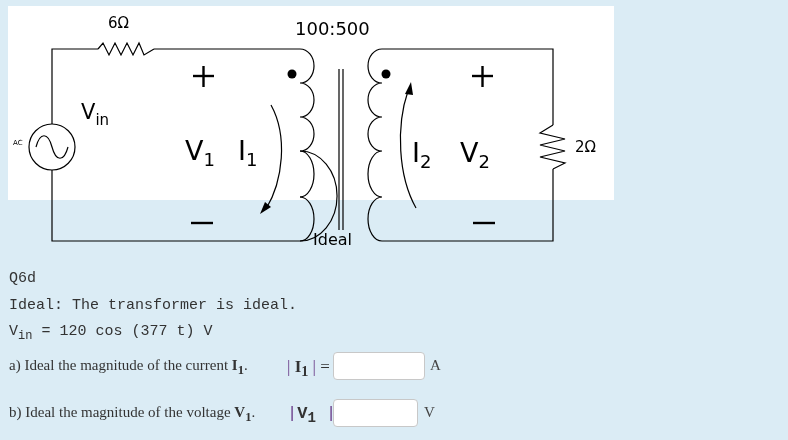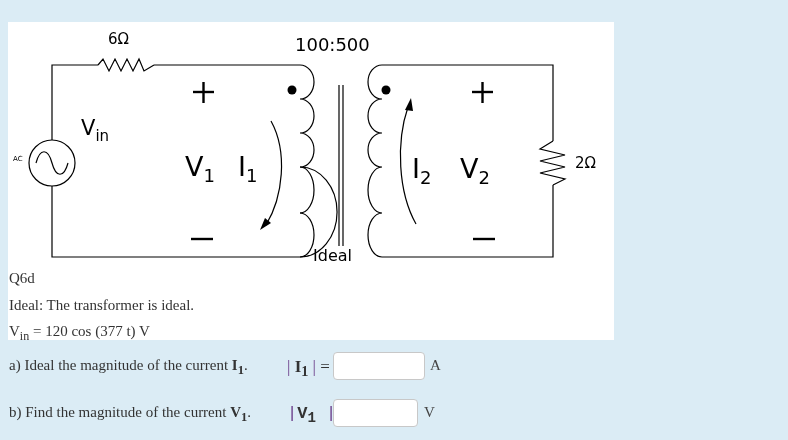--- a/index.html
+++ b/index.html
@@ -11,41 +11,41 @@
       height: 440px;
       background: #dbecf5;
       position: relative;
       overflow: hidden;
       font-family: "Liberation Serif", serif;
       color: #222;
     }
     .figure {
       position: absolute;
       left: 8px;
-      top: 22px;
+      top: 6px;
       width: 606px;
-      height: 318px;
+      height: 194px;
       background: #ffffff;
     }
     .figure svg {
       position: absolute;
       left: 0;
       top: 0;
     }
     .ctext {
       font-family: "DejaVu Sans", sans-serif;
       fill: #000;
     }
     .qtext {
       position: absolute;
       left: 9px;
       font-size: 15px;
       color: #333;
       white-space: nowrap;
-      font-family: Liberation Serif, serif;
+      font-family: Liberation Mono, monospace;
     }
     .qtext sub { font-size: 12px; }
     .bold { font-weight: bold; }
     .row {
       position: absolute;
       left: 9px;
       font-size: 15px;
       color: #333;
       white-space: nowrap;
       font-family: "Liberation Serif", serif;
@@ -146,16 +146,16 @@
 
 <div class="qtext" style="top:270px;">Q6d</div>
 <div class="qtext" style="top:297px;">Ideal:  The transformer is ideal.</div>
 <div class="qtext" style="top:323px;"><span>V</span><sub>in</sub><span> = 120 cos (377 t) V</span></div>
 
 <div class="row" style="top:357px;"><span>a) Ideal the magnitude of the current </span><span class="bold">I</span><sub class="bold">1</sub><span>.</span></div>
 <div class="mag" style="left:287px; top:357px;"><span class="bar">| </span><span class="bold">I</span><sub class="bold">1</sub><span class="bar"> |</span><span> =</span></div>
 <input class="answer-input" type="text" style="left: 333px; top: 352px; width: 92px;" placeholder="">
 <div class="unit" style="left:430px; top:357px;">A</div>
 
-<div class="row" style="top:404px;"><span>b) Find the magnitude of the current </span><span class="bold">V</span><sub class="bold">1</sub><span>.</span></div>
+<div class="row" style="top:404px;"><span>b) Ideal the magnitude of the voltage </span><span class="bold">V</span><sub class="bold">1</sub><span>.</span></div>
 <div class="mag" style="left:287px; top:404px;font-family:Liberation Mono, monospace;"><span class="bar">|</span><span class="bold">V</span><sub class="bold">1</sub><span class="bar"> |</span><span> =</span></div>
 <input class="answer-input" type="text" style="left: 333px; top: 399px; width: 85px;" placeholder="">
 <div class="unit" style="left:424px; top:404px;">V</div>
 
 </body></html>

